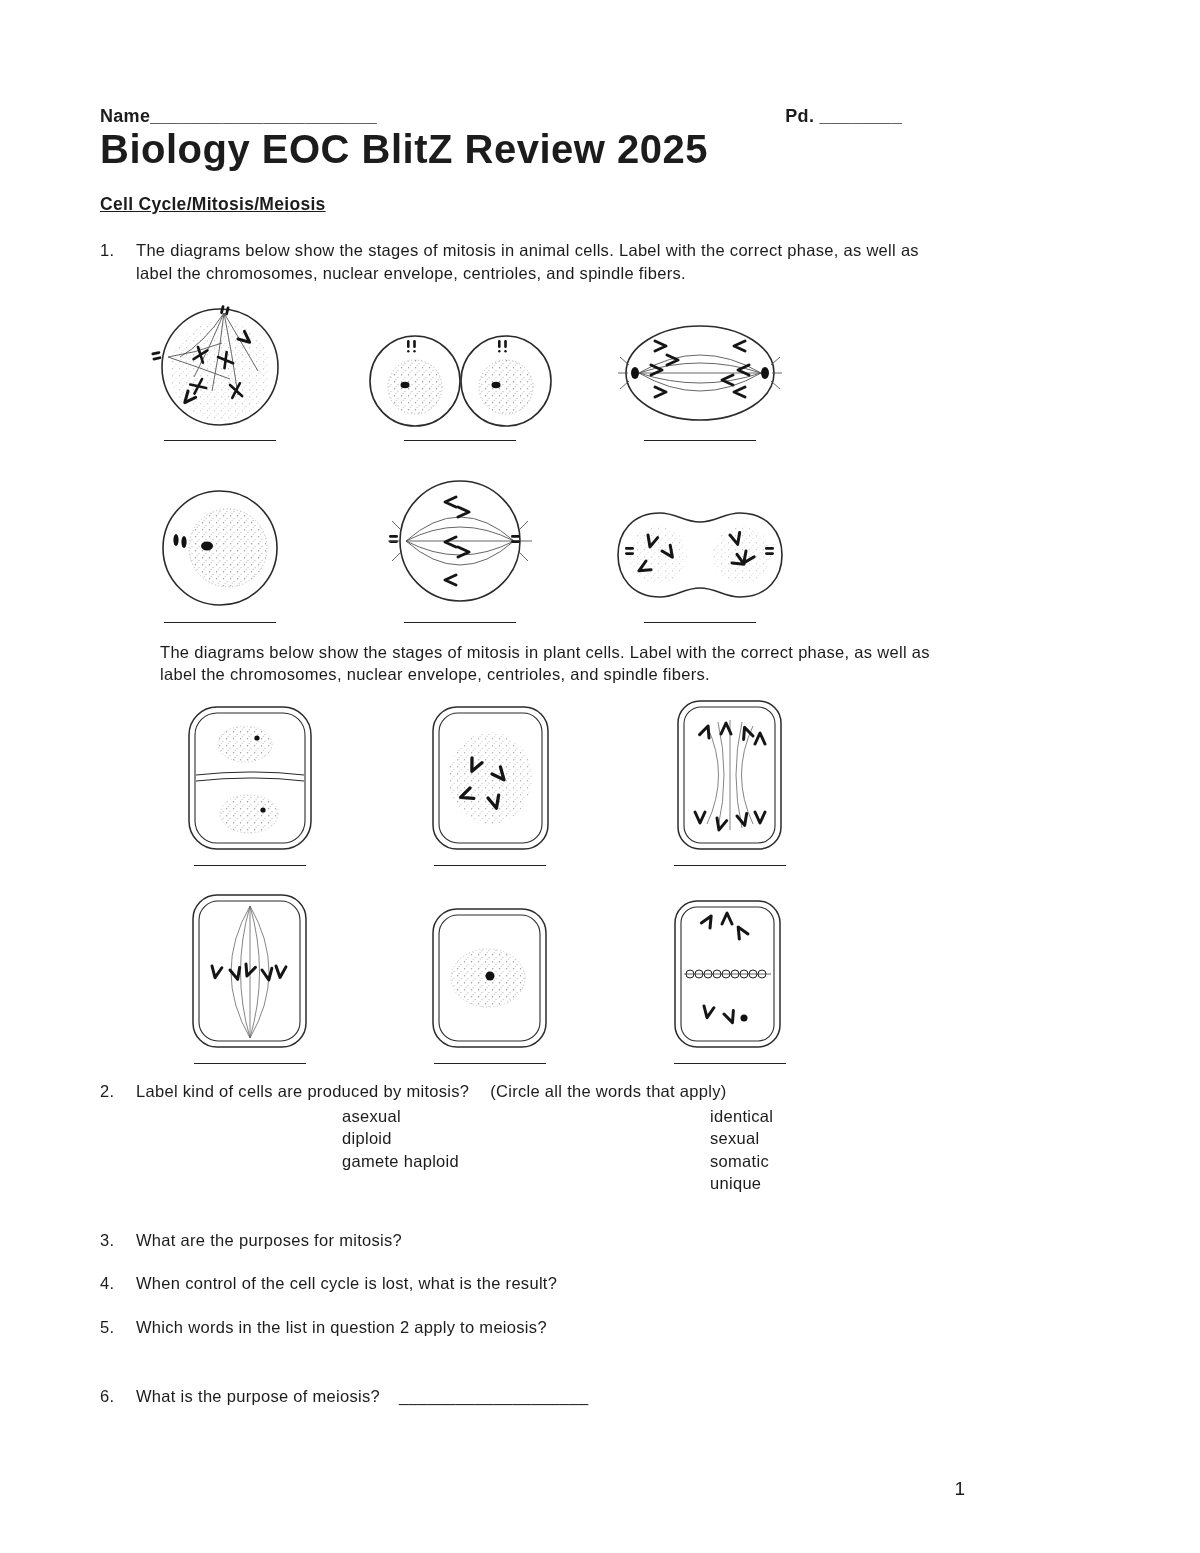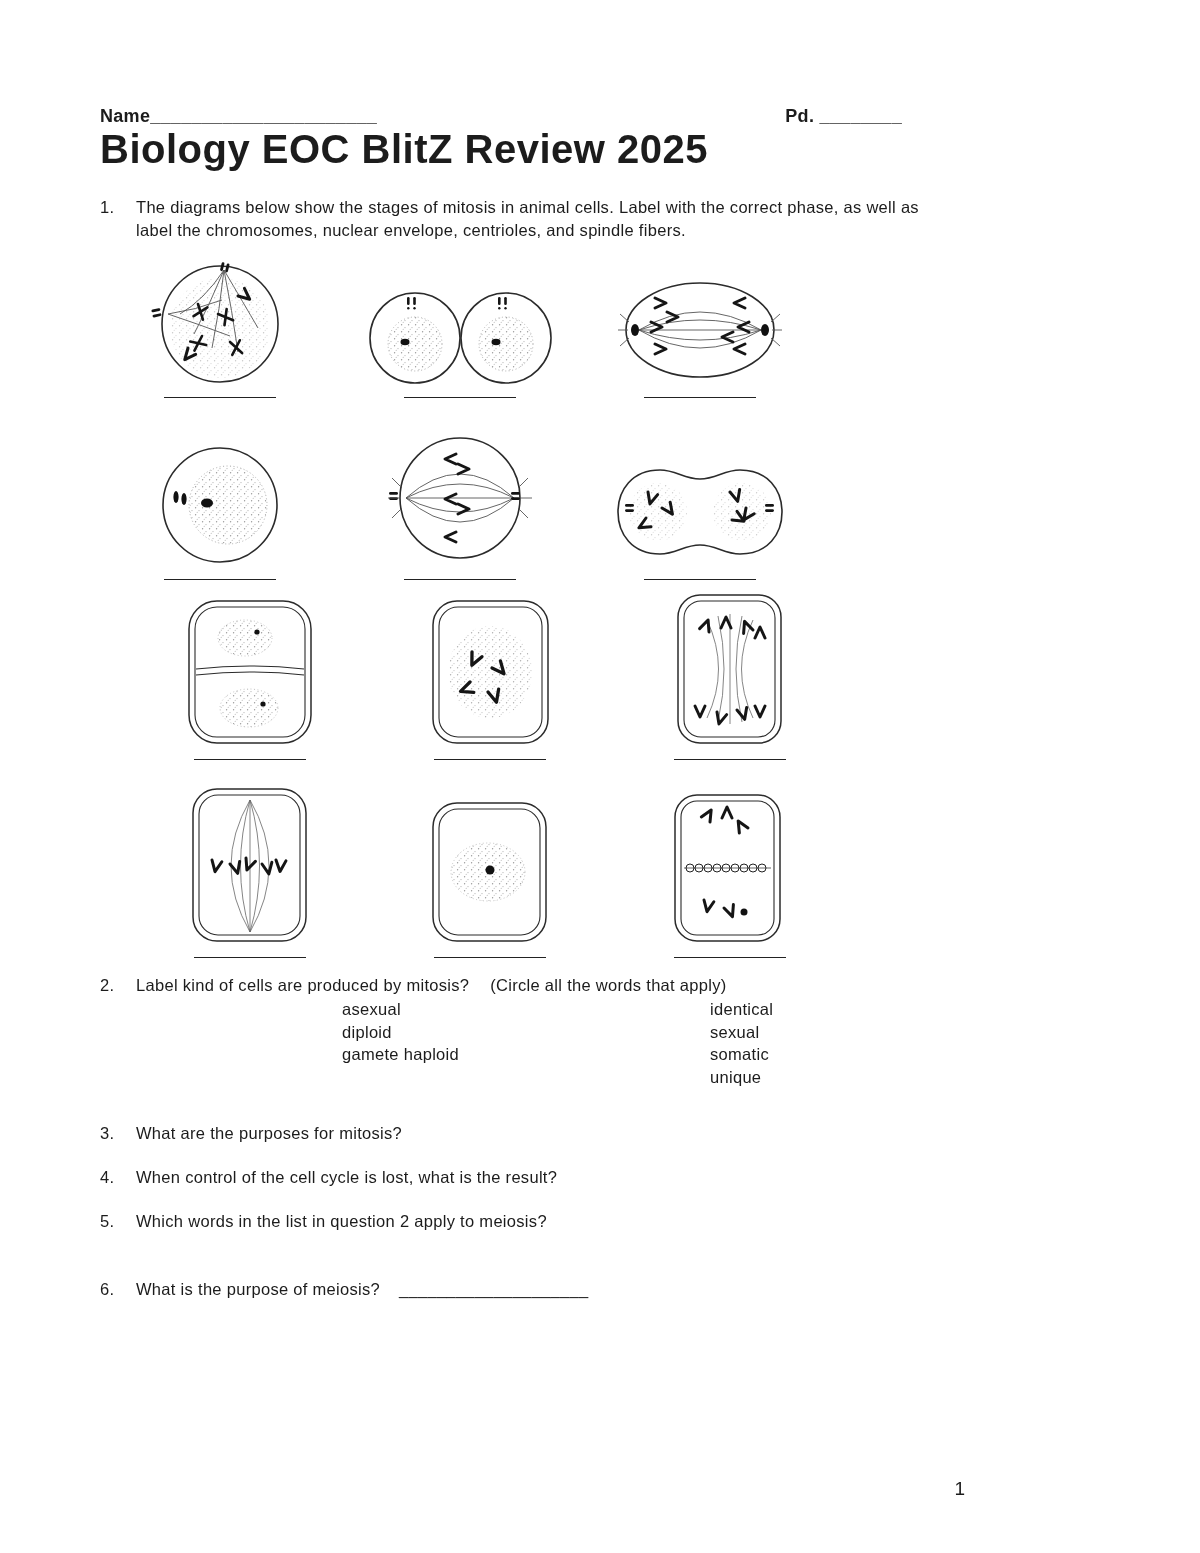--- a/index.html
+++ b/index.html
@@ -76,20 +76,21 @@
       <span>Name</span>
         <span>______________________</span>
       <span class="pd-group">
         <span>Pd.</span>
         <span>________</span>
       </span>
     </div>
 
     <div class="doc-title">Biology EOC BlitZ Review 2025</div>
 
+    <div class="section-heading">Cell Cycle/Mitosis/Meiosis</div>
 
     <div class="q q1">
       <span class="qnum">1.</span>
       <span class="qtext">The diagrams below show the stages of mitosis in animal cells. Label with the correct phase, as well as label the chromosomes, nuclear envelope, centrioles, and spindle fibers.</span>
     </div>
 
     <div class="diagram-row row-a1">
       <div class="dcell">
         <svg viewBox="0 0 140 132" width="140" height="132">
           <circle cx="70" cy="70" r="58" fill="#fff" stroke="#2b2b2b" stroke-width="1.6"></circle>
@@ -212,20 +213,21 @@
           <use href="#cv" transform="translate(122,36) rotate(-15)"></use>
           <use href="#cv" transform="translate(138,52) rotate(35)"></use>
           <use href="#cv" transform="translate(124,64) rotate(-60)"></use>
           <use href="#cent" transform="translate(26,48) rotate(90)"></use>
           <use href="#cent" transform="translate(166,48) rotate(90)"></use>
         </svg>
         <div class="dblank"></div>
       </div>
     </div>
 
+    <div class="plant-intro">The diagrams below show the stages of mitosis in plant cells. Label with the correct phase, as well as label the chromosomes, nuclear envelope, centrioles, and spindle fibers.</div>
 
     <div class="diagram-row row-p1">
       <div class="dcell">
         <svg viewBox="0 0 135 152" width="135" height="152">
           <rect x="6" y="5" width="122" height="142" rx="28" fill="#fff" stroke="#2b2b2b" stroke-width="1.5"></rect>
           <rect x="12" y="11" width="110" height="130" rx="22" fill="none" stroke="#2b2b2b" stroke-width="1.1"></rect>
           <path d="M13 73 Q67 67 121 73" fill="none" stroke="#2b2b2b" stroke-width="1.1"></path>
           <path d="M13 79 Q67 73 121 79" fill="none" stroke="#2b2b2b" stroke-width="1.1"></path>
           <ellipse cx="62" cy="42" rx="27" ry="18" fill="url(#stip)" stroke="#aaa" stroke-width=".7" stroke-dasharray="1 2.5"></ellipse>
           <circle cx="74" cy="36" r="2.6" fill="#111"></circle>

